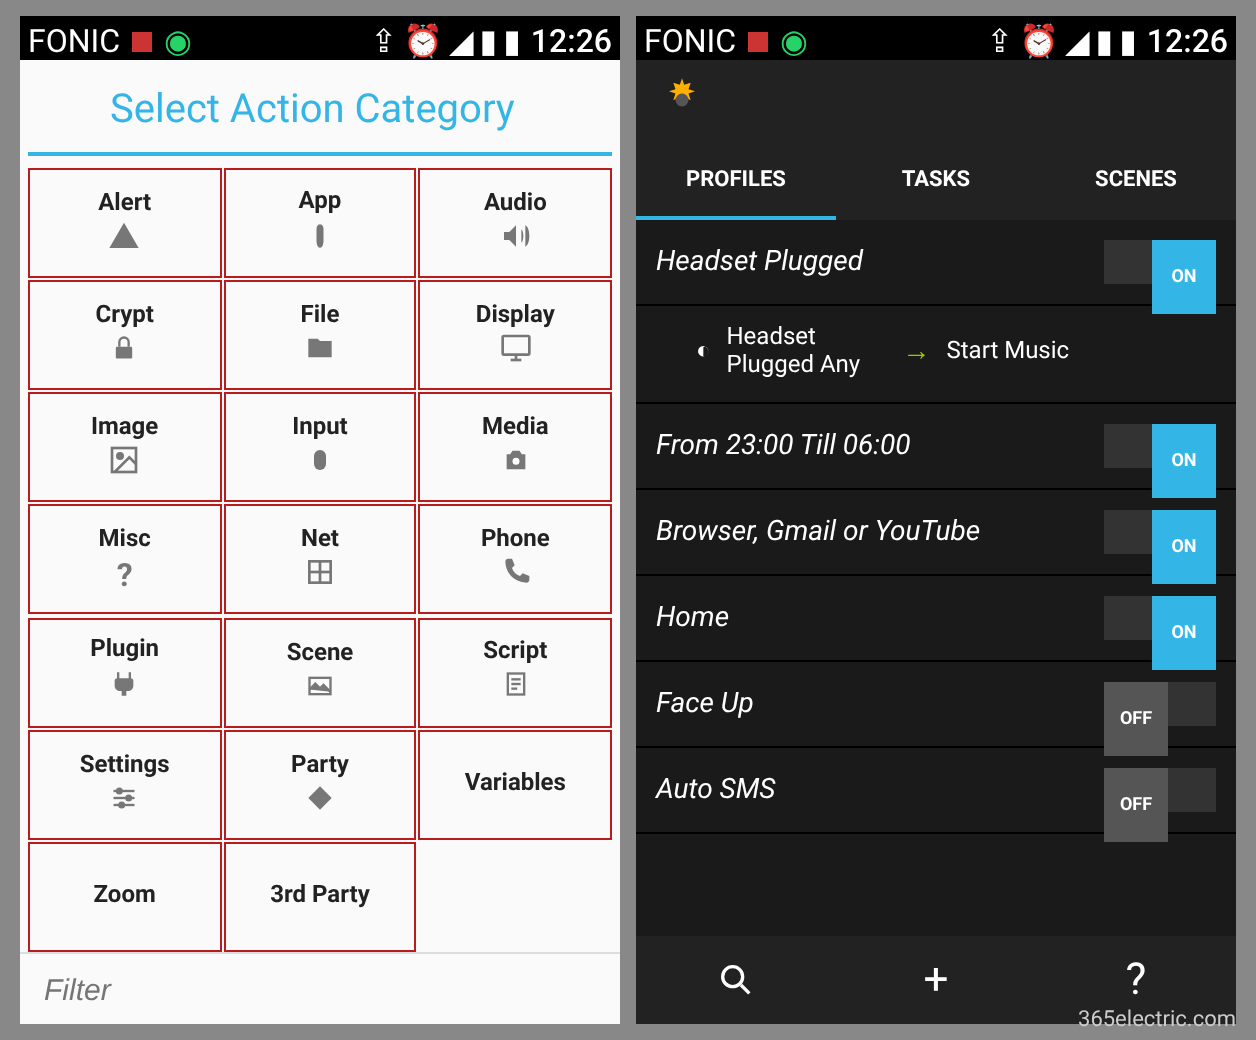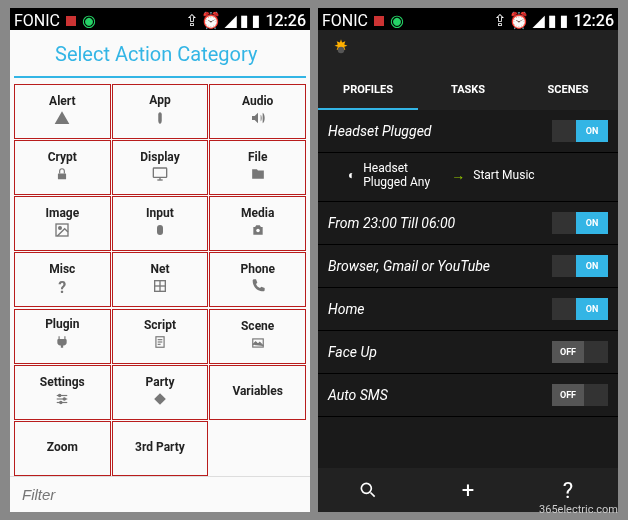--- a/index.html
+++ b/index.html
@@ -28,21 +28,21 @@
 .app-header { height: 40px; background: #222; display: flex; align-items: center; padding: 0 10px; }
 .tabs { display: flex; height: 40px; background: #222; }
 .tab { flex: 1; display: flex; align-items: center; justify-content: center; font-size: 11px; font-weight: 700; color: #fff; border-bottom: 2px solid transparent; }
 .tab.active { border-bottom-color: #33b5e5; }
 .profiles { flex: 1; overflow: hidden; }
 .profile { display: flex; align-items: center; padding: 10px 10px; border-bottom: 1px solid #000; }
 .profile-name { flex: 1; font-size: 14px; font-style: italic; color: #fff; }
 .toggle { width: 56px; height: 22px; background: #333; position: relative; }
 .toggle.on .slider { right: 0; background: #33b5e5; }
 .toggle.off .slider { left: 0; background: #555; }
-.slider { position: absolute; top: 0; width: 32px; height: 22px; display: flex; align-items: center; justify-content: center; font-size: 9px; font-weight: 700; color: #fff; }
+.slider { position: absolute; top: 0; width: 32px; height: 37px; display: flex; align-items: center; justify-content: center; font-size: 9px; font-weight: 700; color: #fff; }
 .sub { display: flex; align-items: center; padding: 8px 10px 12px 30px; gap: 8px; font-size: 12px; border-bottom: 1px solid #000; }
 .arrow { color: #9c0; font-size: 14px; }
 .bottombar { height: 44px; background: #222; display: flex; }
 .bb-item { flex: 1; display: flex; align-items: center; justify-content: center; color: #fff; font-size: 22px; }
 .watermark { position: absolute; bottom: 4px; right: 10px; color: #ccc; font-size: 11px; margin-left: 19px; }
 </style>
 </head>
 <body>
 
 <div class="phone phone-left">
@@ -86,34 +86,34 @@
             </svg></div>
         </div>
         <div class="cell">
           <div class="cell-label">Crypt</div>
           <div class="cell-icon"><svg width="14" height="16" viewBox="0 0 24 24" fill="#777">
               <rect x="5" y="11" width="14" height="10" rx="1"></rect>
               <path d="M8 11V7a4 4 0 018 0v4" fill="none" stroke="#777" stroke-width="2"></path>
             </svg></div>
         </div>
         <div class="cell">
+          <div class="cell-label">File</div>
+          <div class="cell-icon"><svg width="18" height="14" viewBox="0 0 24 24" fill="#777">
+              <path d="M10 4H2v16h20V6H12z"></path>
+            </svg></div>
+        </div>
+        <div class="cell">
           <div class="cell-label">Display</div>
           <div class="cell-icon"><svg width="18" height="16" viewBox="0 0 24 24" fill="none" stroke="#777" stroke-width="2">
               <rect x="2" y="3" width="20" height="14" rx="1"></rect>
               <line x1="8" y1="21" x2="16" y2="21"></line>
               <line x1="12" y1="17" x2="12" y2="21"></line>
             </svg></div>
         </div>
         <div class="cell">
-          <div class="cell-label">File</div>
-          <div class="cell-icon"><svg width="18" height="14" viewBox="0 0 24 24" fill="#777">
-              <path d="M10 4H2v16h20V6H12z"></path>
-            </svg></div>
-        </div>
-        <div class="cell">
           <div class="cell-label">Image</div>
           <div class="cell-icon"><svg width="16" height="16" viewBox="0 0 24 24" fill="none" stroke="#777" stroke-width="2">
               <rect x="3" y="3" width="18" height="18"></rect>
               <circle cx="9" cy="9" r="2" fill="#777"></circle>
               <path d="M21 15l-5-5L5 21"></path>
             </svg></div>
         </div>
         <div class="cell">
           <div class="cell-label">Input</div>
           <div class="cell-icon"><svg width="12" height="16" viewBox="0 0 24 24" fill="#777">
@@ -142,36 +142,36 @@
         <div class="cell">
           <div class="cell-label">Phone</div>
           <div class="cell-icon"><svg width="16" height="16" viewBox="0 0 24 24" fill="#777">
               <path d="M6 2c-1 0-2 1-2 2 0 9 7 16 16 16 1 0 2-1 2-2v-3l-5-2-2 2c-3-1-5-3-6-6l2-2-2-5H6z"></path>
             </svg></div>
         </div>
         <div class="cell">
           <div class="cell-label">Plugin</div>
           <div class="cell-icon"><svg width="14" height="18" viewBox="0 0 24 24" fill="#777">
               <path d="M8 2v5h8V2h2v5c1 0 2 1 2 2v4c0 3-2 5-5 5h-1v4h-4v-4h-1c-3 0-5-2-5-5V9c0-1 1-2 2-2V2z"></path>
+            </svg></div>
+        </div>
+        <div class="cell">
+          <div class="cell-label">Scene</div>
+          <div class="cell-icon"><svg width="16" height="14" viewBox="0 0 24 24" fill="none" stroke="#777" stroke-width="2">
+              <rect x="3" y="5" width="18" height="14"></rect>
+              <path d="M3 15l5-5 4 4 3-3 6 6" fill="#777"></path>
             </svg></div>
         </div>
         <div class="cell">
           <div class="cell-label">Script</div>
           <div class="cell-icon"><svg width="14" height="16" viewBox="0 0 24 24" fill="none" stroke="#777" stroke-width="2">
               <rect x="5" y="3" width="14" height="18"></rect>
               <line x1="8" y1="8" x2="16" y2="8"></line>
               <line x1="8" y1="12" x2="16" y2="12"></line>
               <line x1="8" y1="16" x2="13" y2="16"></line>
-            </svg></div>
-        </div>
-        <div class="cell">
-          <div class="cell-label">Scene</div>
-          <div class="cell-icon"><svg width="16" height="14" viewBox="0 0 24 24" fill="none" stroke="#777" stroke-width="2">
-              <rect x="3" y="5" width="18" height="14"></rect>
-              <path d="M3 15l5-5 4 4 3-3 6 6" fill="#777"></path>
             </svg></div>
         </div>
         <div class="cell">
           <div class="cell-label">Settings</div>
           <div class="cell-icon"><svg width="16" height="14" viewBox="0 0 24 24" stroke="#777" stroke-width="2">
               <line x1="3" y1="6" x2="21" y2="6"></line>
               <line x1="3" y1="12" x2="21" y2="12"></line>
               <line x1="3" y1="18" x2="21" y2="18"></line>
               <circle cx="8" cy="6" r="2" fill="#777"></circle>
               <circle cx="16" cy="12" r="2" fill="#777"></circle>

